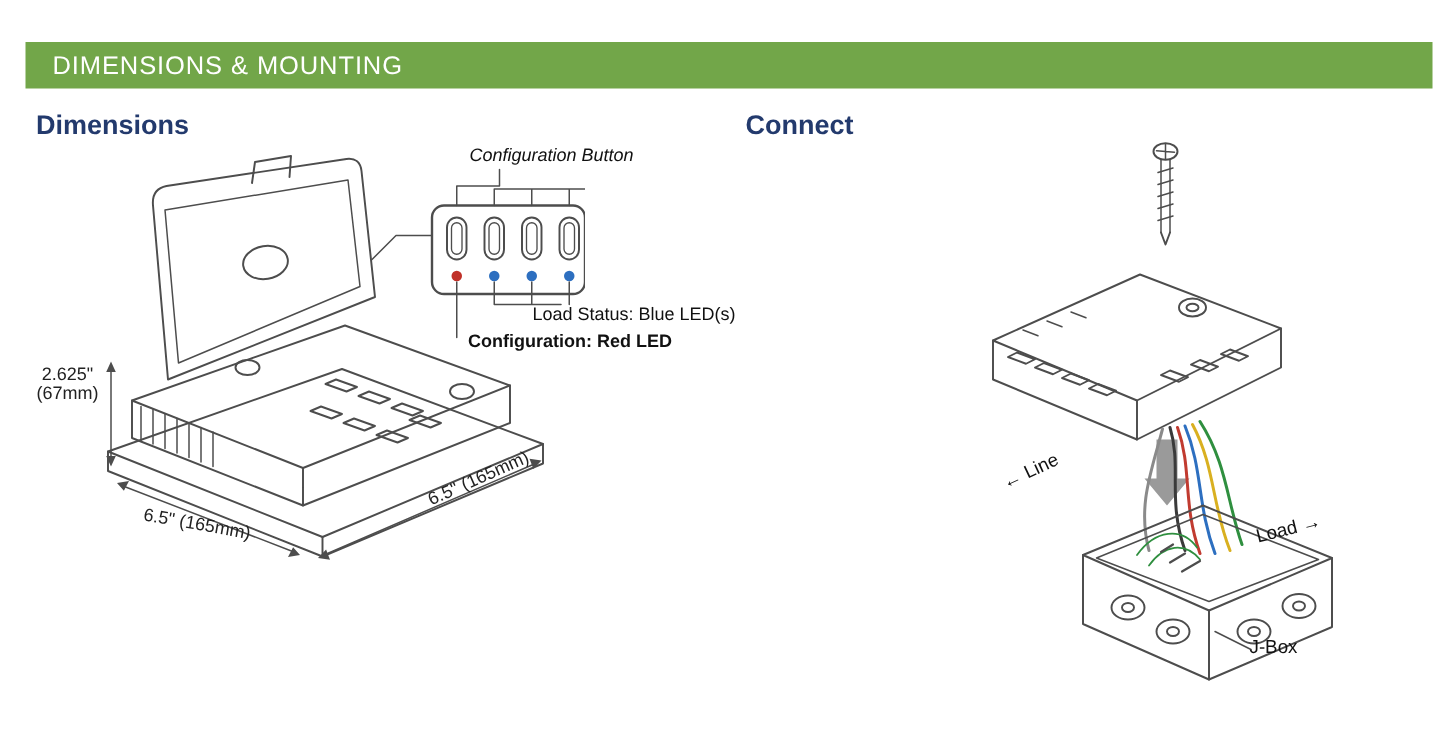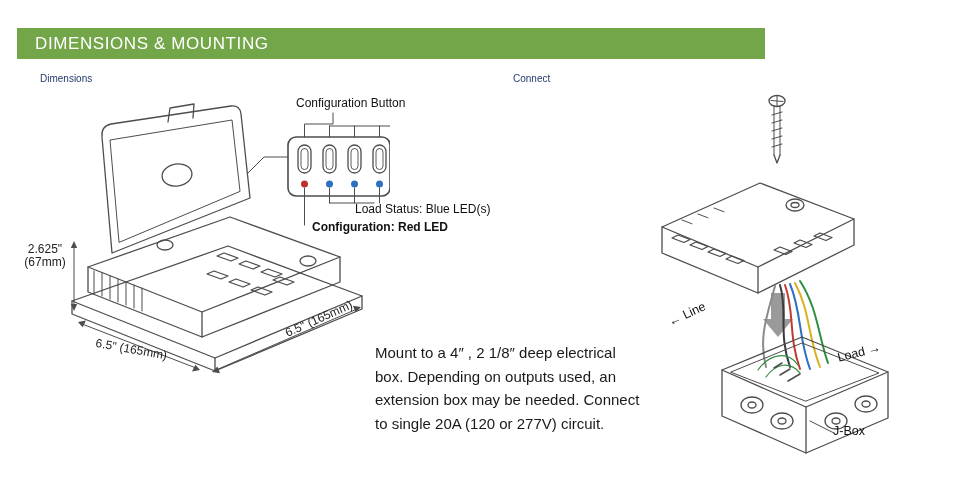--- a/index.html
+++ b/index.html
@@ -1,25 +1,25 @@
 <!DOCTYPE html>
 <html><head>
 <meta charset="utf-8">
 <style>
   html,body{margin:0;padding:0;background:#ffffff;}
   .page{position:relative;width:960px;height:500px;background:#fff;overflow:hidden;
         font-family:"Liberation Sans",sans-serif;color:#1a1a1a;}
-  .header-bar{position:absolute;left:17px;top:28px;width:748px;height:31px;
+  .header-bar{position:absolute;left:17px;top:28px;width:938px;height:31px;
         background:#72A649;display:flex;align-items:center;}
   .header-bar .hdr-text{color:#fff;font-size:17px;letter-spacing:.6px;margin-left:18px;}
-  .section-title{position:absolute;font-size:10px;font-weight:normal;color:#233A6D;margin-left:16px;}
+  .section-title{position:absolute;font-size:18px;font-weight:bold;color:#233A6D;}
   .st-dims{left:24px;top:73px;}
   .st-mount{left:497px;top:73px;}
   .callout{position:absolute;font-size:12px;color:#111;line-height:14px;}
-  .co-config-btn{left:296px;top:96px;white-space:nowrap;}
+  .co-config-btn{left:313px;top:96px;white-space:nowrap;font-style:italic;}
   .co-load-btn{left:402px;top:112px;width:112px;}
   .co-load-status{left:355px;top:202px;white-space:nowrap;}
   .co-config-led{left:312px;top:220px;white-space:nowrap;font-weight:bold;}
   .dim-label{position:absolute;font-size:12px;color:#222;white-space:nowrap;}
   .dim-height{left:18px;top:243px;width:54px;text-align:center;line-height:13px;}
   .dim-height span{display:block;}
   .dim-width{left:97px;top:336px;transform:rotate(10deg);transform-origin:left top;}
   .dim-depth{left:283px;top:327px;transform:rotate(-24deg);transform-origin:left top;}
   .note{position:absolute;left:375px;top:341px;width:272px;font-size:15px;
         line-height:23.5px;color:#1a1a1a;}
@@ -109,21 +109,20 @@
   <div class="callout co-load-status">Load Status: Blue LED(s)</div>
   <div class="callout co-config-led">Configuration: Red LED</div>
 
   <div class="dim-label dim-height">
     <span>2.625"</span>
     <span>(67mm)</span>
   </div>
   <div class="dim-label dim-width">6.5" (165mm)</div>
   <div class="dim-label dim-depth">6.5" (165mm)</div>
 
-  <div class="note">Mount to a 4″ , 2 1/8″ deep electrical box. Depending on outputs used, an extension box may be needed. Connect to single 20A (120 or 277V) circuit.</div>
 
   <svg class="mount-svg" viewBox="0 0 320 390">
     <g stroke="#4d4d4d" fill="none" stroke-width="1.3" stroke-linejoin="round" stroke-linecap="round">
 
       <g>
         <ellipse cx="147" cy="16" rx="8" ry="5.5"></ellipse>
         <path d="M147,11 L147,21 M141,15.5 L153,16.5" stroke-width="1"></path>
         <path d="M144,21 L144,70 M150,21 L150,70" stroke-width="1"></path>
         <path d="M142,30 L152,27 M142,38 L152,35 M142,46 L152,43 M142,54 L152,51 M142,62 L152,59" stroke-width="1"></path>
         <path d="M144,70 L147,78 L150,70"></path>

